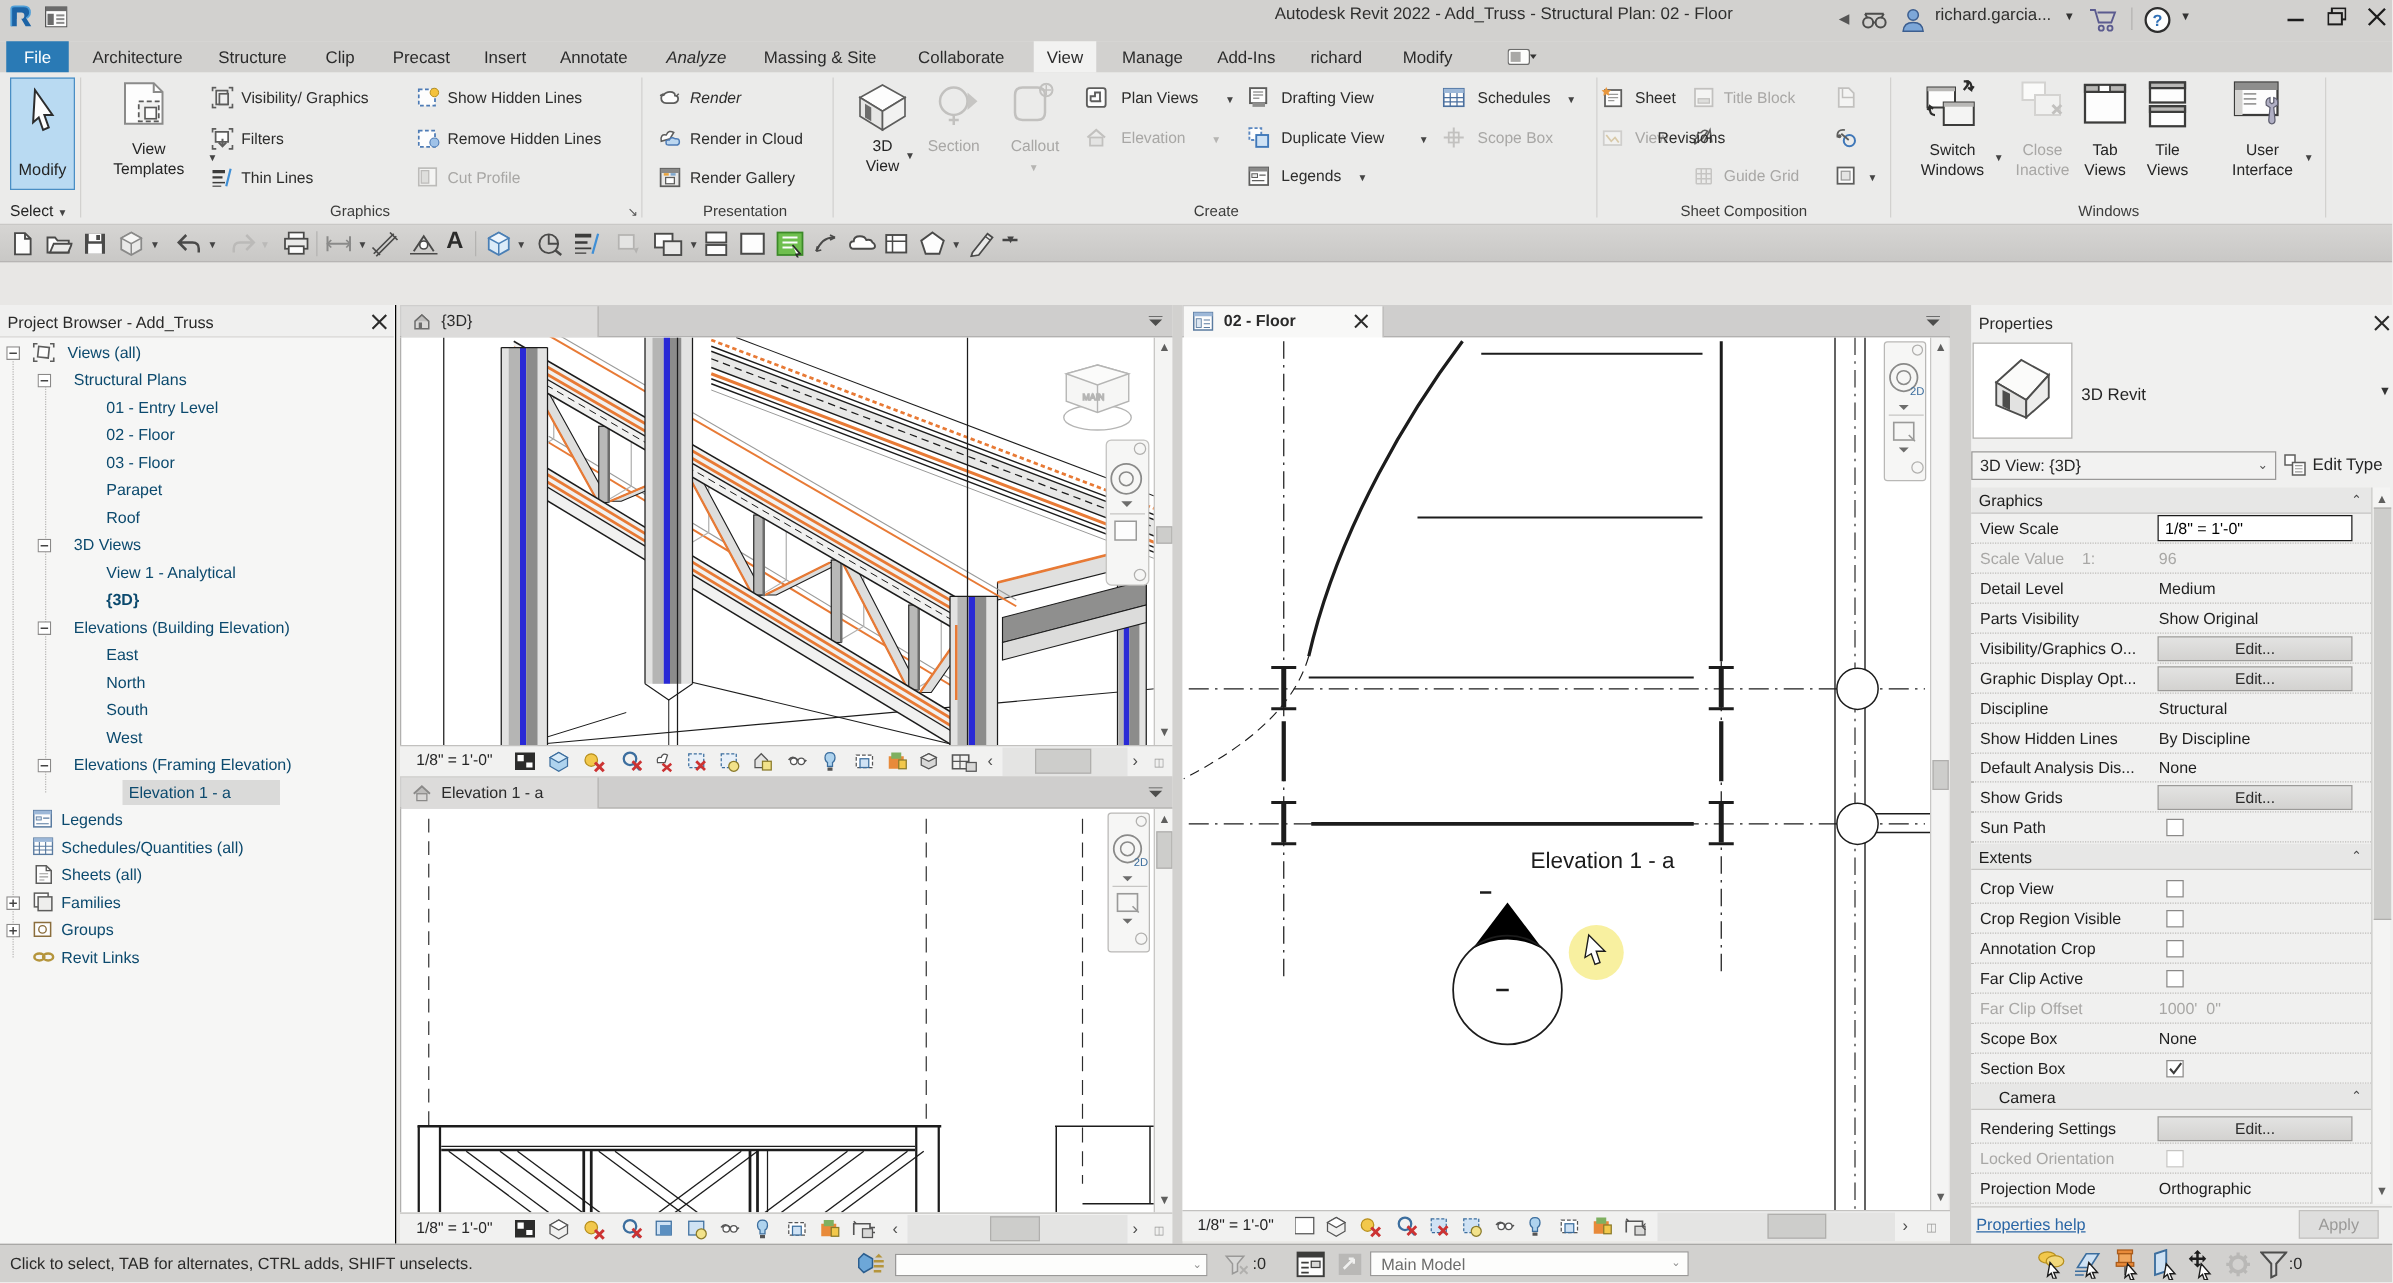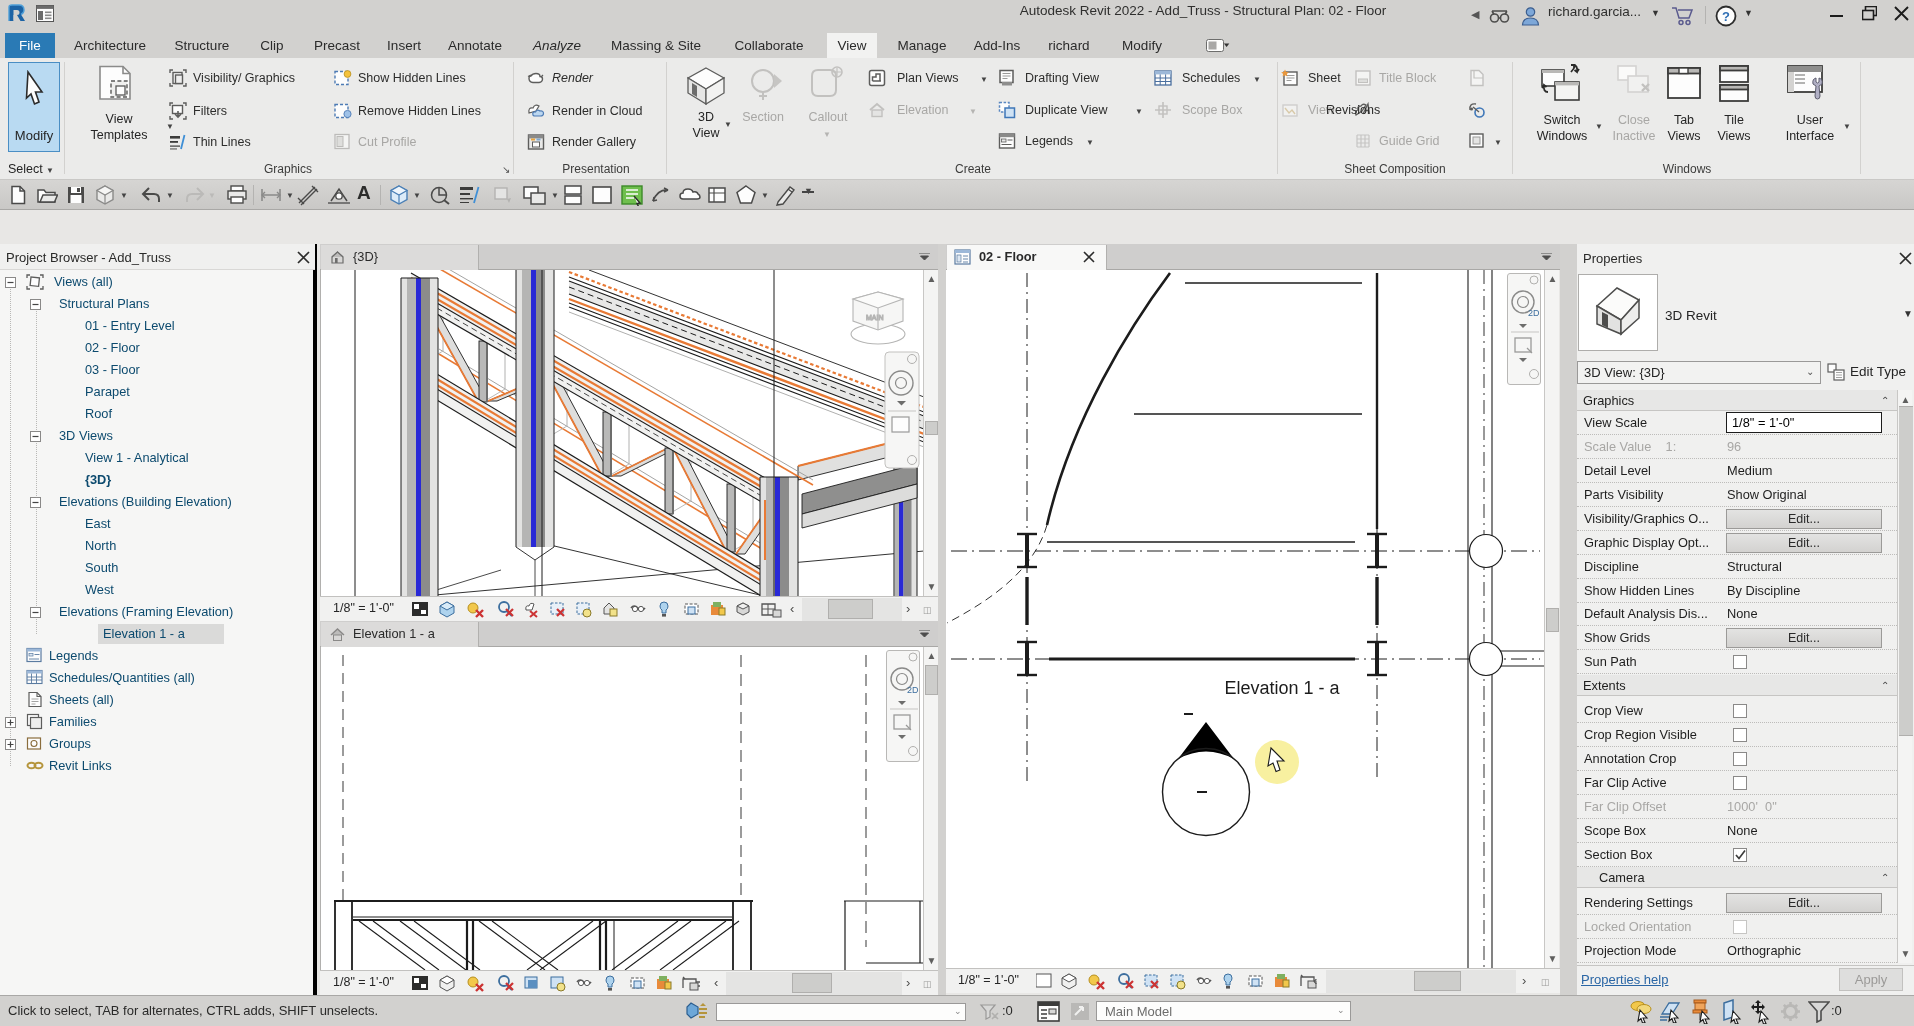--- a/index.html
+++ b/index.html
@@ -19,21 +19,21 @@
 .plabel { position:absolute; top:104px; height:16px; font-size:12px; color:#3c3c3b; white-space:nowrap; }
 .ricon16 { position:absolute; width:18px; height:18px; }
 .rtxt { position:absolute; font-size:12.5px; color:#2d2d2c; white-space:nowrap; }
 .rtxtg { position:absolute; font-size:12.5px; color:#a8a7a5; white-space:nowrap; }
 .bigbtn { position:absolute; text-align:center; font-size:12.5px; color:#2d2d2c; }
 
 #qat { left:0; top:180px; width:1914px; height:30px; background:linear-gradient(#d6d5d3,#c9c8c6); border-bottom:1px solid #a9a8a6; }
 
 #gap { left:0; top:210px; width:1914px; height:34px; background:#e8e7e5; }
 
-#pbrowser { left:0; top:244px; width:317px; height:751px; background:#f6f6f5; border-right:4px solid #000000; }
+#pbrowser { left:0; top:244px; width:317px; height:751px; background:#f6f6f5; border-right:1px solid #000000; }
 .trow { position:absolute; height:22px; line-height:22px; font-size:12.8px; color:#0c4a6e; white-space:nowrap; }
 
 .winhdr { position:absolute; height:26px; background:#cfcecd; border-bottom:1px solid #a9a8a6; }
 .wtab { position:absolute; top:0; height:26px; line-height:26px; font-size:12.8px; color:#2a2a2a; }
 .viewbar { position:absolute; height:25px; background:#f1f1f0; border-top:1px solid #c2c1bf; font-size:12.5px; color:#222; }
 .vsb { position:absolute; width:15px; background:#f4f4f3; border-left:1px solid #c8c7c5; }
 .sbthumb { position:absolute; background:#cdcdcb; border:1px solid #b0afad; }
 .arr { position:absolute; font-size:10px; color:#5f5f5e; text-align:center; width:15px; line-height:14px; }
 
 #props { left:1577px; top:244px; width:337px; height:751px; background:#f0f0ef; }

